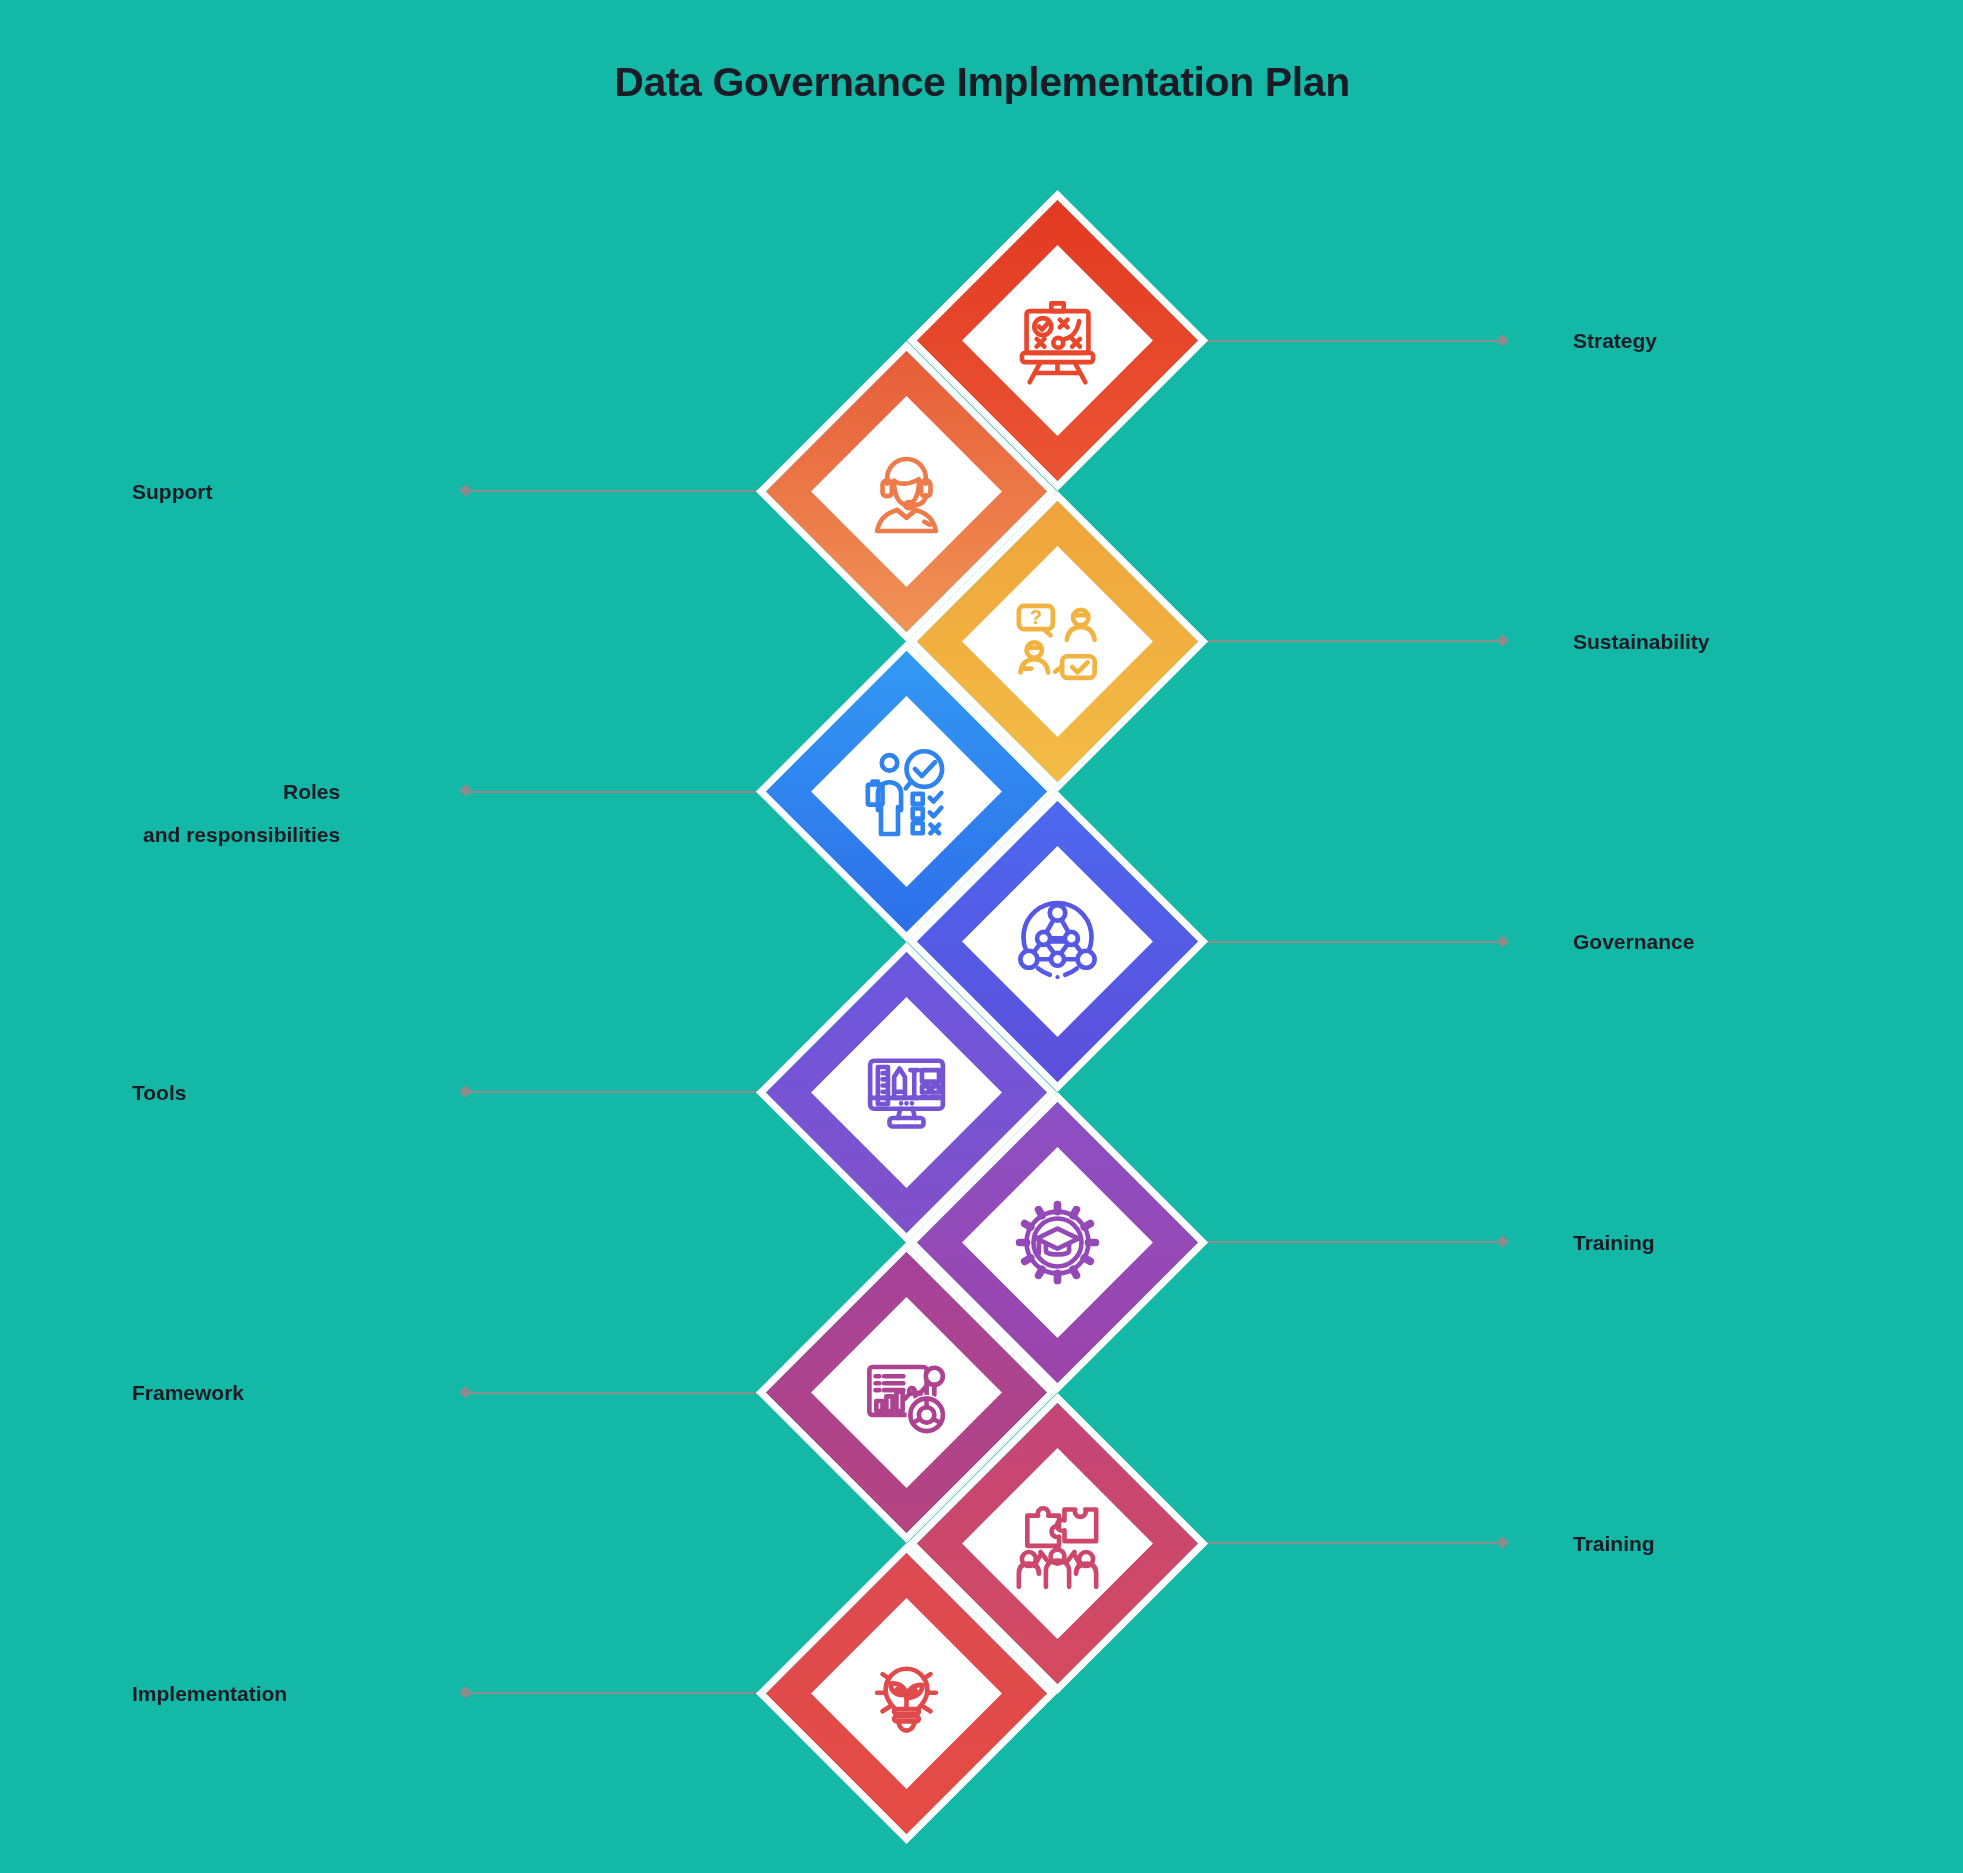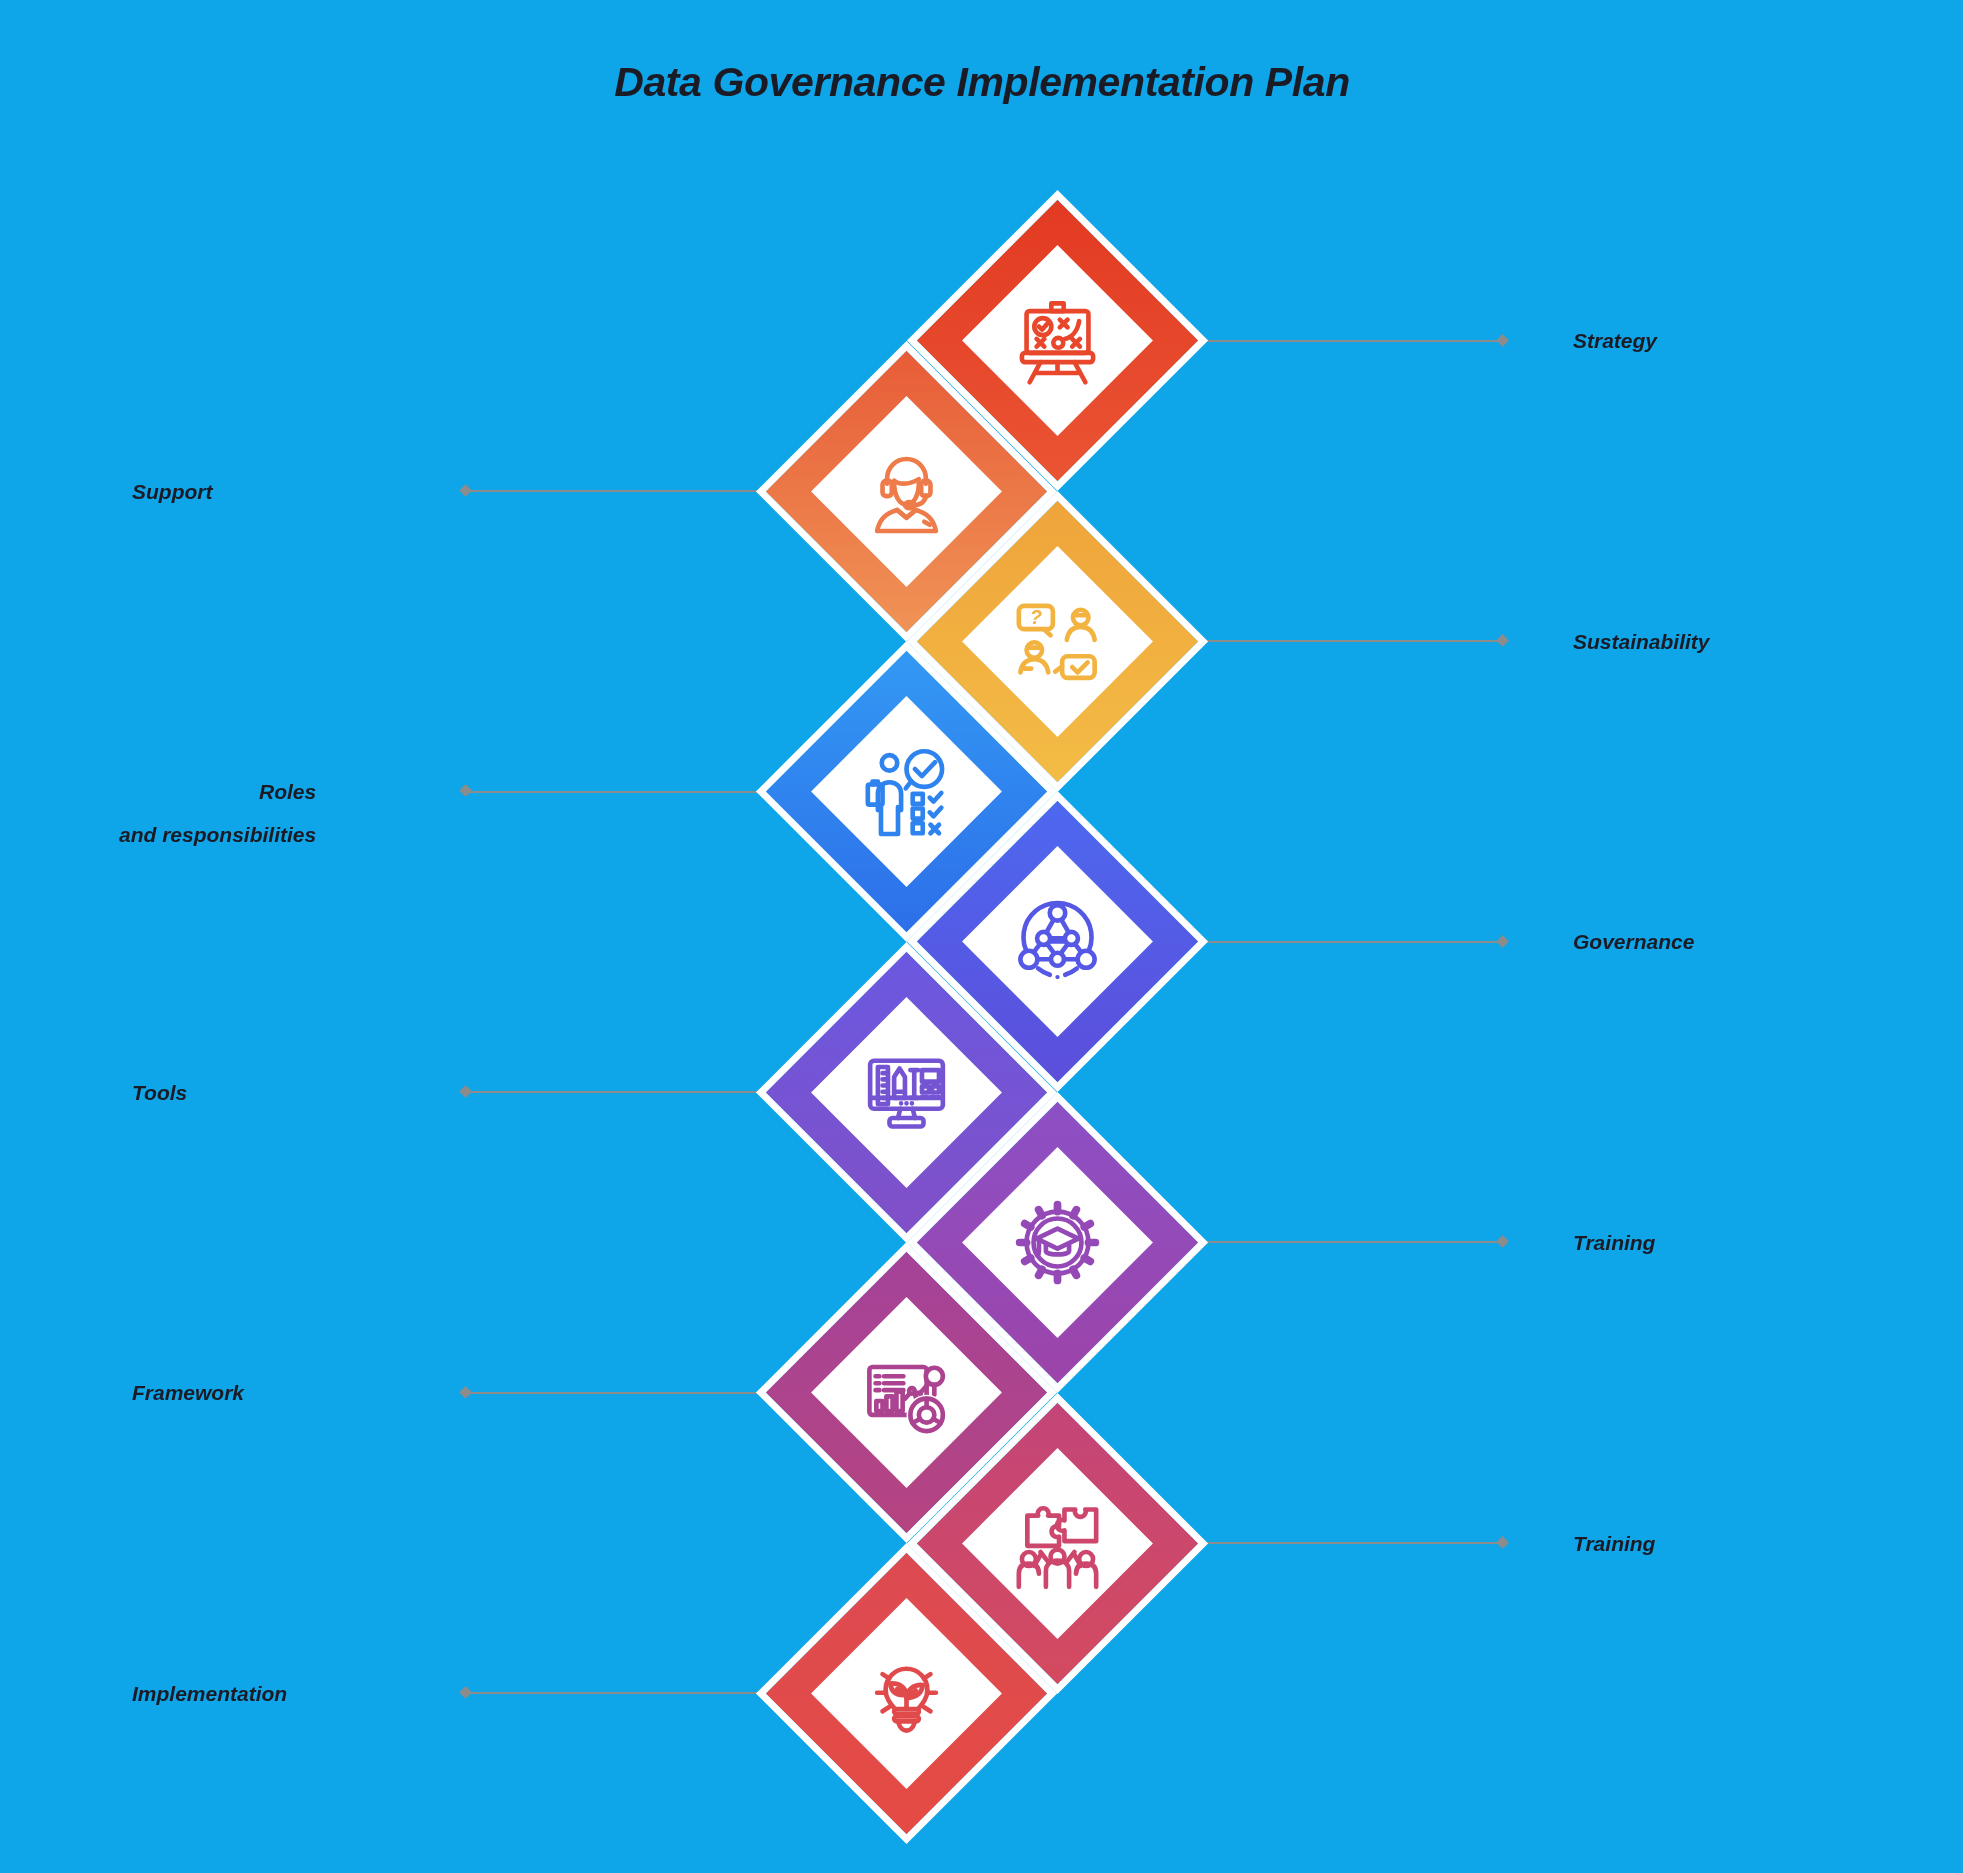--- a/index.html
+++ b/index.html
@@ -41,21 +41,21 @@
   .lbl.two{height:87px;line-height:43px;}
   svg.icon{fill:none;stroke:currentColor;stroke-width:3;stroke-linecap:round;stroke-linejoin:round;}
   svg.icon .fat{stroke-width:5;}
   svg.icon .fill{fill:currentColor;stroke:none;}
   svg.icon .wht{fill:#ffffff;stroke:none;}
   svg.icon text{stroke:none;fill:currentColor;font-family:"Liberation Sans",sans-serif;font-weight:700;}
 </style>
 </head>
 <body>
 
-<div id="stage" style="background: #0ea5e9; font-style: italic;">
+<div id="stage" style="background: #14b8a6;">
 
   <div class="title" style="color: rgb(27, 27, 38);">Data Governance Implementation Plan</div>
 
   <div class="connector" style="left: 1198px; top: 340px; width: 306px; background: rgb(140, 140, 140);"></div>
   <div class="dot" style="left: 1498px; top: 336px; background: rgb(140, 140, 140);"></div>
   <div class="lbl" style="left: 1573px; top: 317px; color: rgb(27, 27, 38);">Strategy</div>
   <div class="diamond" style="left: 958px; top: 241px; --c1: #E23A22; --c2: #EA5433; --ic: #E8472C;">
     <div class="d-icon">
       <svg class="icon" viewBox="0 0 64 64">
         <path d="M28 8h8v5h-8z"></path>
@@ -111,21 +111,21 @@
         <path d="M10.5 49.5H15"></path>
         <rect x="35" y="41.5" width="21" height="14" rx="3.5"></rect>
         <path d="M35 48l-4.5 3.5"></path>
         <path d="M41.5 48.5l3.5 3.5 6.5-6.5"></path>
       </svg>
     </div>
   </div>
 
   <div class="connector" style="left: 466px; top: 791px; width: 300px; background: rgb(140, 140, 140);"></div>
   <div class="dot" style="left: 461px; top: 786px; background: rgb(140, 140, 140);"></div>
-  <div class="lbl two" style="left: 119px; top: 770px; color: rgb(27, 27, 38);">
+  <div class="lbl two" style="left: 143px; top: 770px; color: rgb(27, 27, 38);">
     <div>Roles</div>
     <div>and responsibilities</div>
   </div>
   <div class="diamond" style="left: 807px; top: 692px; --c1: #3399F4; --c2: #2D6FE9; --ic: #2F83EE;">
     <div class="d-icon">
       <svg class="icon" viewBox="0 0 64 64">
         <circle cx="21" cy="13.5" r="5"></circle>
         <path d="M13.5 44V33.5c0-4.5 3-7.5 7.5-7.5s7.5 3 7.5 7.5V44"></path>
         <path d="M15.5 59.5V42M26.5 59.5V42M15.5 59.5h11"></path>
         <rect x="7" y="27.5" width="9.5" height="13" rx="1"></rect>

